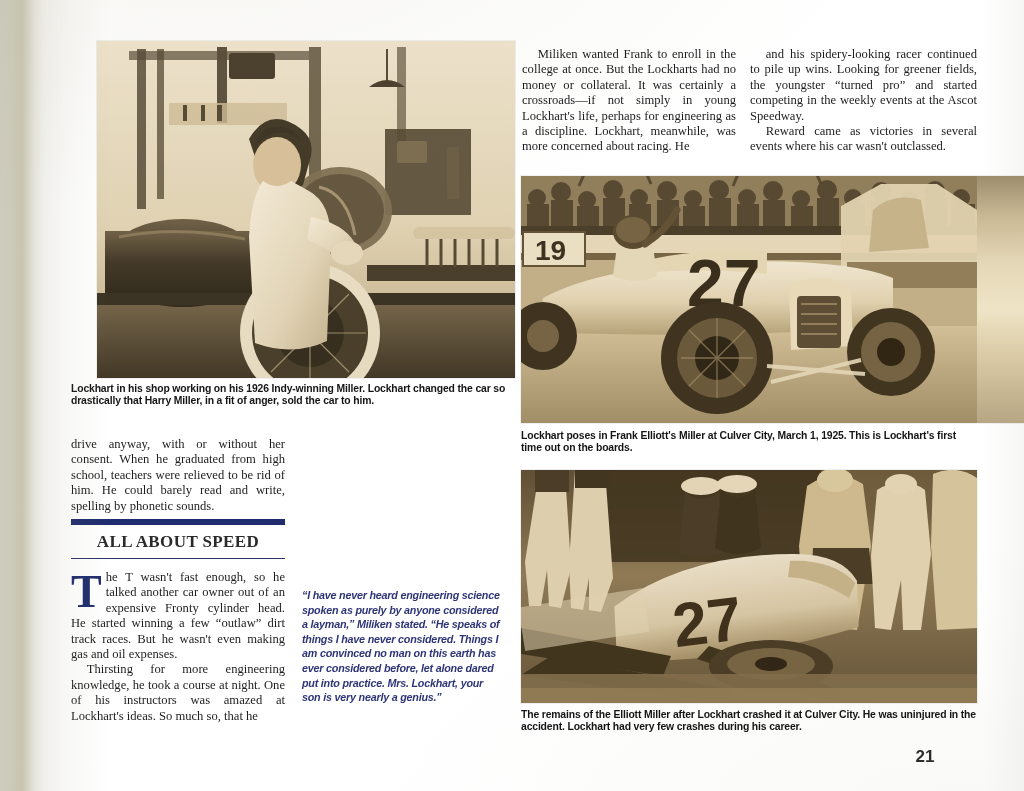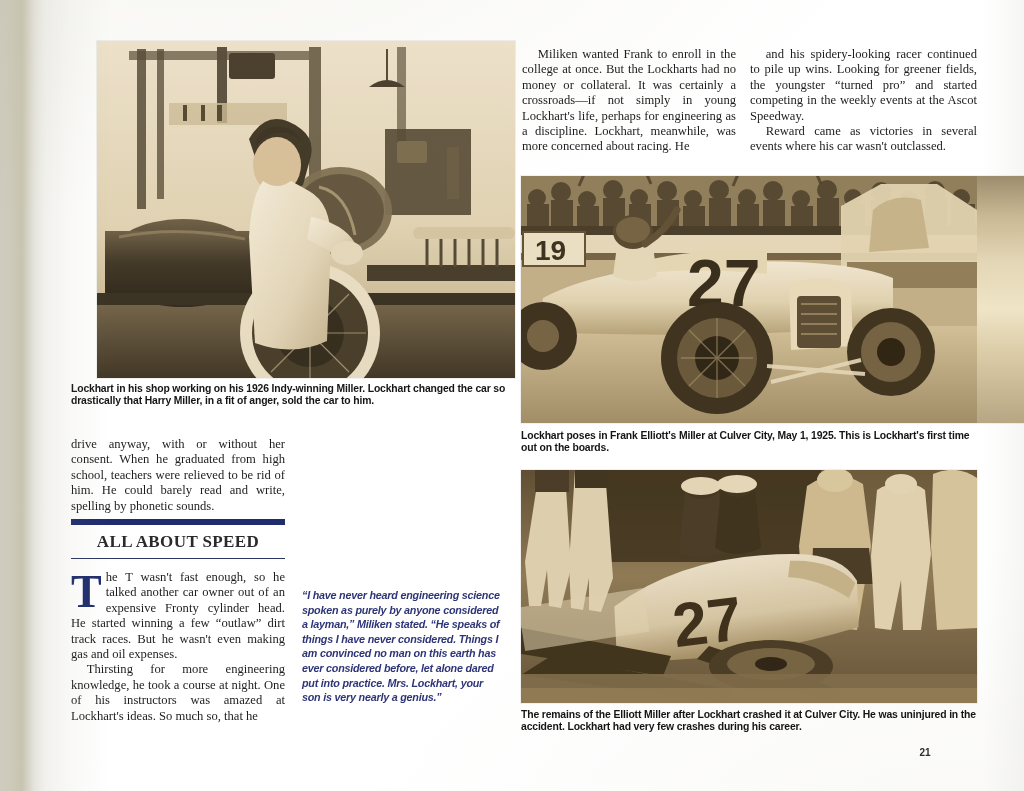--- a/index.html
+++ b/index.html
@@ -101,21 +101,21 @@
 
   
   #pullquote{position:absolute;left:302px;top:588px;width:216px;
              font-family:"Liberation Sans",sans-serif;
              font-style:italic;font-weight:700;
              font-size:11.6px;line-height:14.6px;color:#2e3577;
              letter-spacing:-.25px;transform:scaleX(.93);transform-origin:left top;}
 
   
   #folio{position:absolute;left:905px;top:747px;width:40px;text-align:center;
-         font-family:"Liberation Sans",sans-serif;font-weight:700;font-size:10px;color:#2d2d2d;}
+         font-family:"Liberation Sans",sans-serif;font-weight:700;font-size:17px;color:#2d2d2d;}
 </style>
 </head>
 <body>
 
 <div id="page">
   <div id="paperwarp"></div>
 
   <div class="content">
 
     <div class="photo" id="photo-shop">
@@ -331,21 +331,21 @@
         <circle cx="22" cy="160" r="16" fill="#6c5e45"></circle>
 
         <g stroke="#efe6cc" stroke-width="4" opacity=".9">
           <line x1="246" y1="190" x2="344" y2="198"></line>
             <line x1="250" y1="206" x2="340" y2="184"></line>
         </g>
 
         <rect x="0" y="0" width="456" height="247" fill="#b08b4a" opacity=".16"></rect>
       </svg>
     </div>
-    <div class="caption" id="cap-culver">Lockhart poses in Frank Elliott's Miller at Culver City, May 1, 1925. This is Lockhart's first time out on the boards.</div>
+    <div class="caption" id="cap-culver">Lockhart poses in Frank Elliott's Miller at Culver City, March 1, 1925. This is Lockhart's first time out on the boards.</div>
 
     <div class="photo" id="photo-wreck">
       <div class="sky"></div>
       <svg width="456" height="233" viewBox="0 0 456 233" style="position:absolute;inset:0;">
         <defs>
           <linearGradient id="wG" x1="0" y1="0" x2="0" y2="1">
             <stop offset="0" stop-color="#544734"></stop>
               <stop offset=".45" stop-color="#8d7c5c"></stop>
             <stop offset="1" stop-color="#5a4d3a"></stop>
           </linearGradient>

